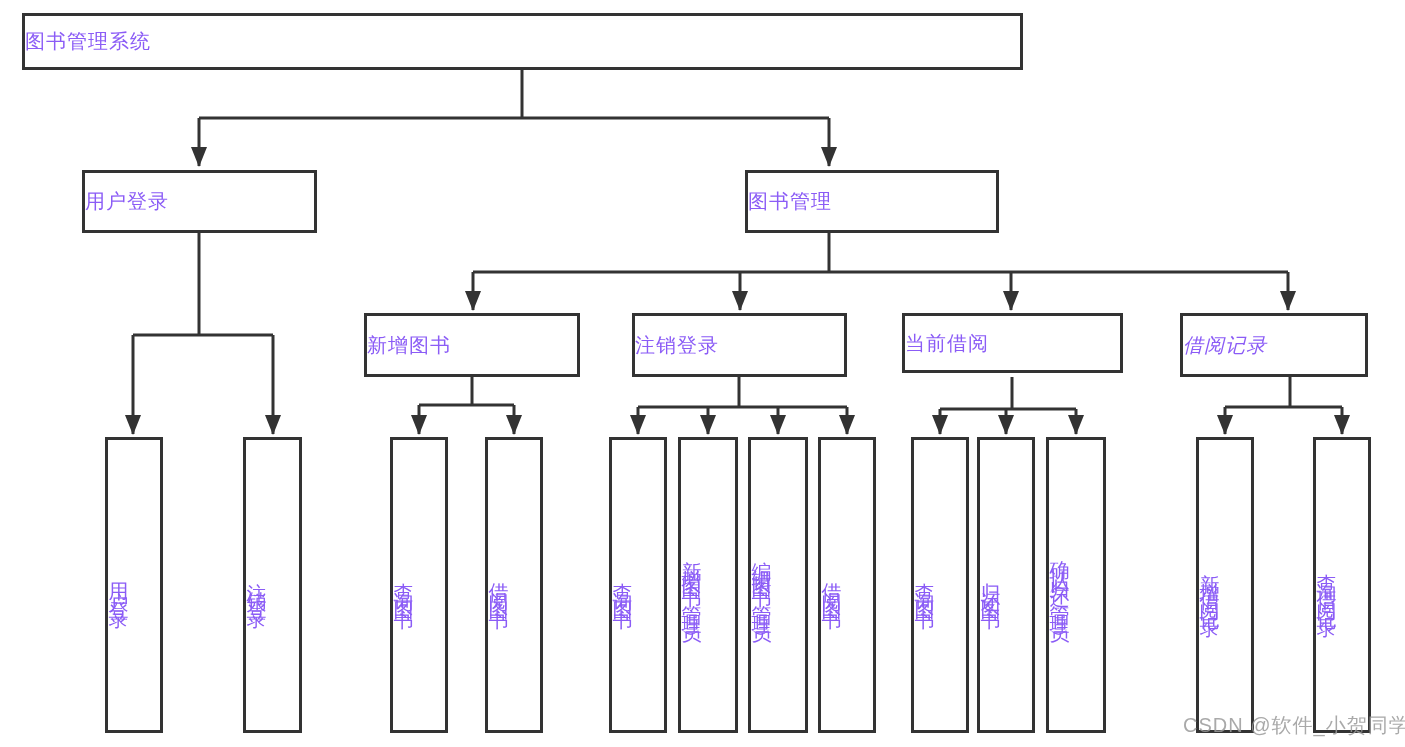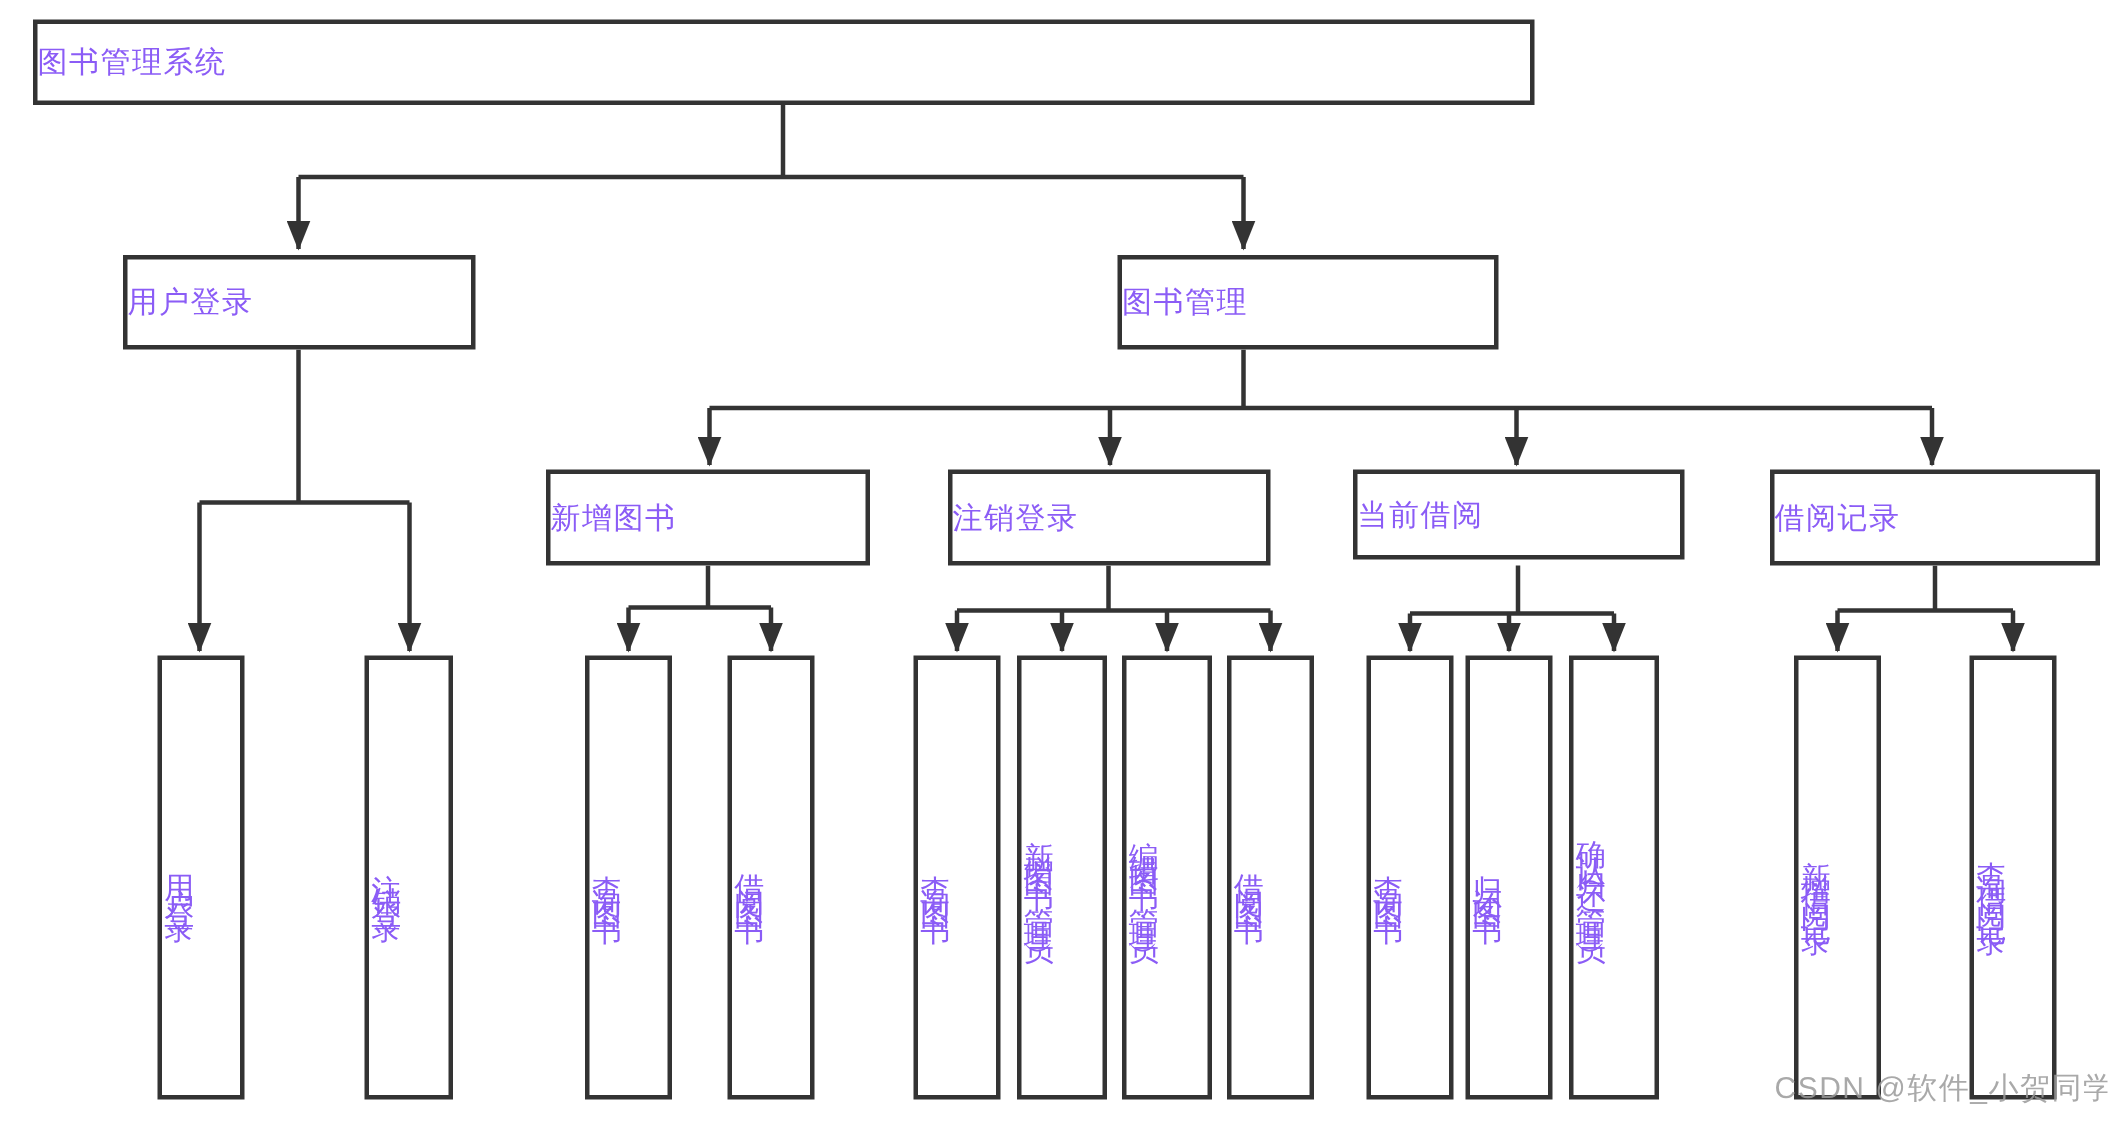--- a/index.html
+++ b/index.html
@@ -89,21 +89,21 @@
 
 <div class="node" style="left:364px;top:313px;width:216px;height:64px;">
   <span>新增图书</span>
 </div>
 <div class="node" style="left:632px;top:313px;width:215px;height:64px;">
   <span>注销登录</span>
 </div>
 <div class="node" style="left:902px;top:313px;width:221px;height:60px;">
   <span>当前借阅</span>
 </div>
-<div class="node" style="left:1180px;top:313px;width:220px;height:64px;">
+<div class="node" style="left:1180px;top:313px;width:188px;height:64px;font-style:italic;">
   <span>借阅记录</span>
 </div>
 
 <div class="node leaf" style="left:105px;top:437px;width:58px;height:296px;">
   <span>用户登录</span>
 </div>
 <div class="node leaf" style="left:243px;top:437px;width:59px;height:296px;">
   <span>注销登录</span>
 </div>
 <div class="node leaf" style="left:390px;top:437px;width:58px;height:296px;">

